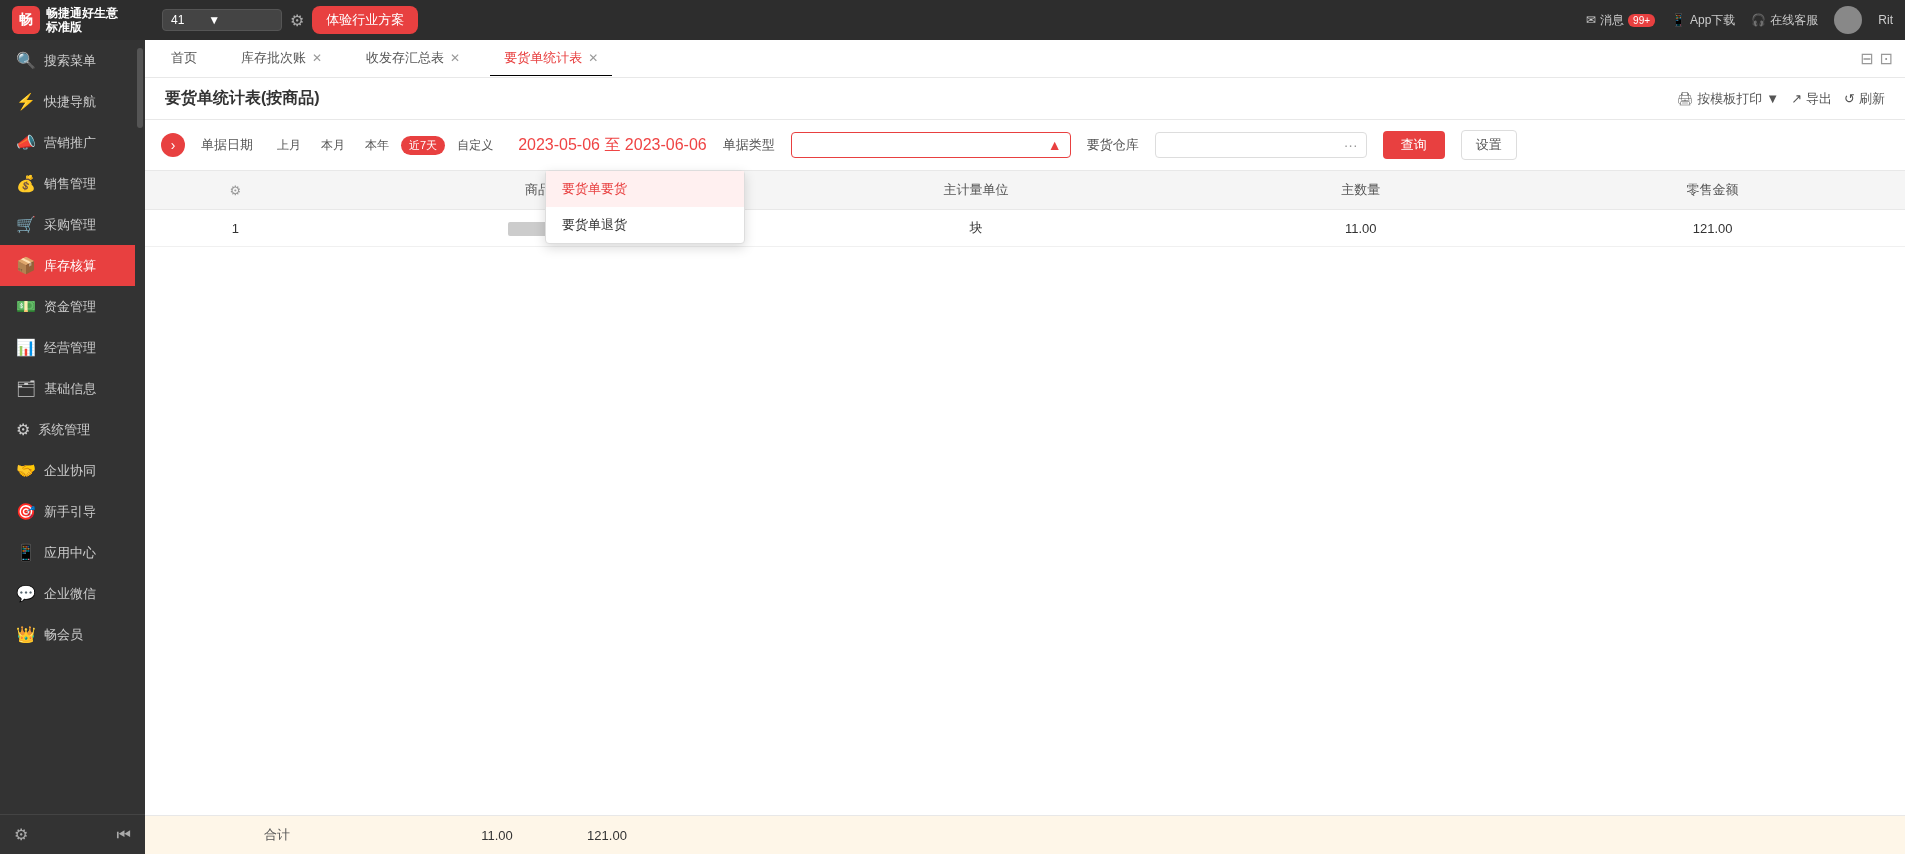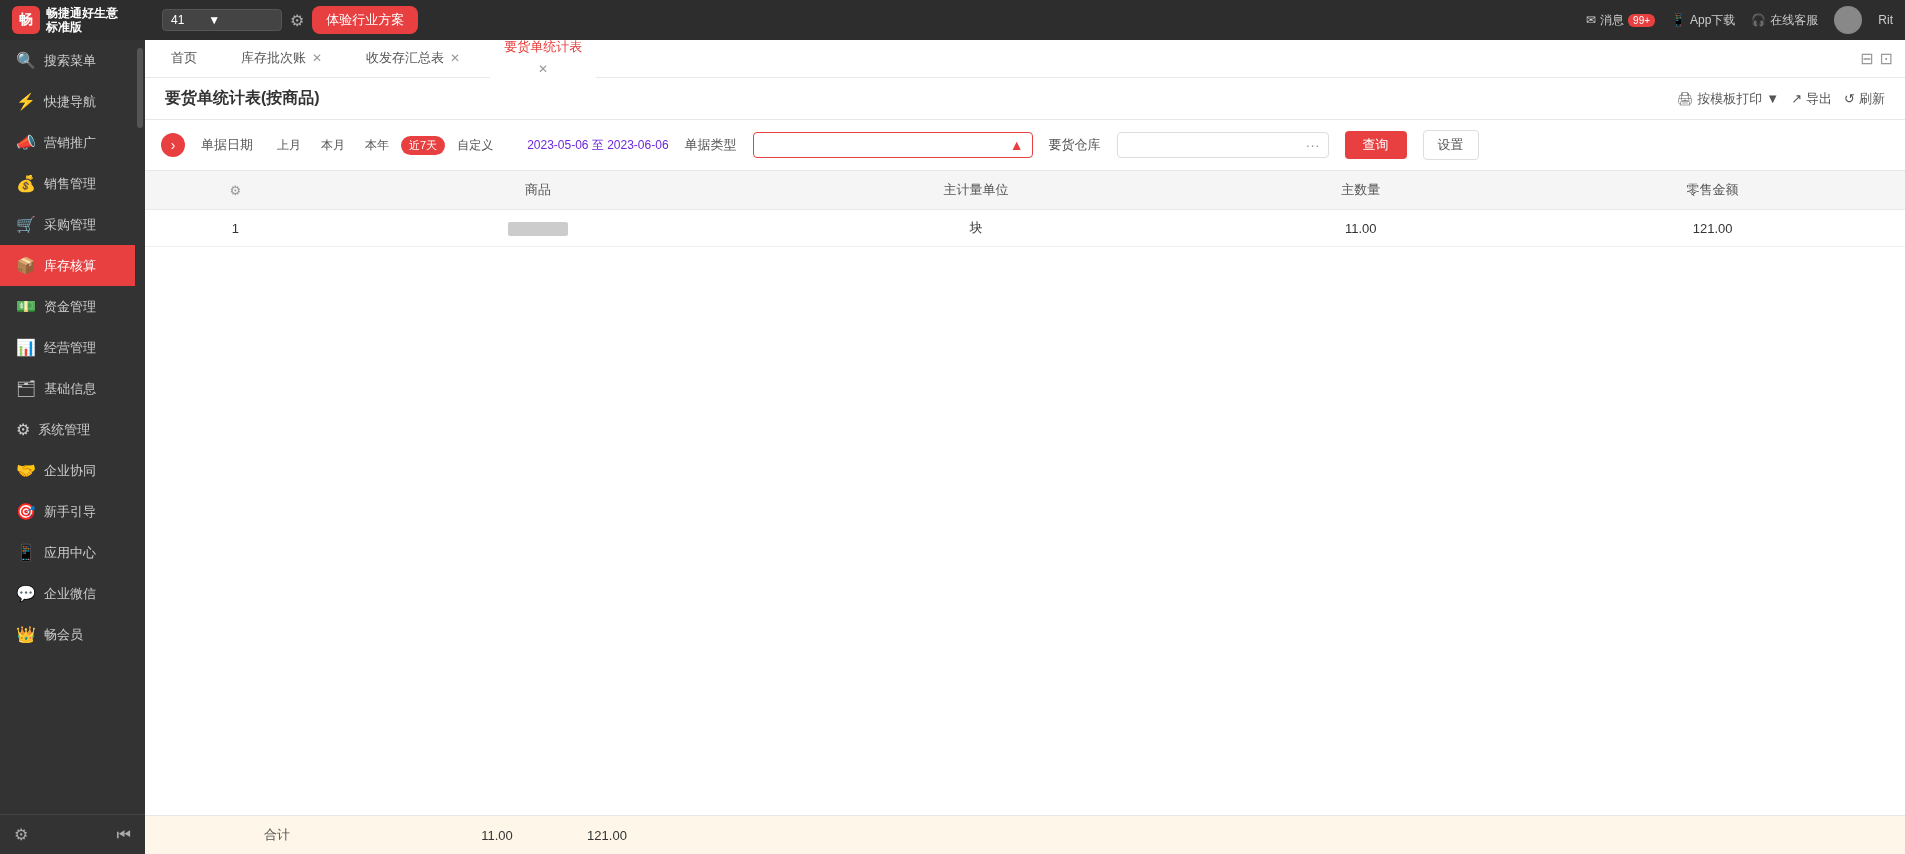--- a/index.html
+++ b/index.html
@@ -29,42 +29,42 @@
     .sidebar-item-icon { font-size: 16px; flex-shrink: 0; }
     .sidebar-footer { margin-top: auto; display: flex; align-items: center; justify-content: space-between; padding: 10px 14px; border-top: 1px solid #444; }
     .sidebar-footer-icon { color: #aaa; cursor: pointer; font-size: 16px; }
 
     
     .content-area { flex: 1; display: flex; flex-direction: column; overflow: hidden; }
 
     
     .tabbar { background: #fff; border-bottom: 1px solid #e8e8e8; display: flex; align-items: center; padding: 0 12px; height: 38px; flex-shrink: 0; gap: 16px; }
     .tab { padding: 8px 14px; font-size: 13px; color: #555; cursor: pointer; border-bottom: 2px solid transparent; display: flex; align-items: center; gap: 6px; white-space: nowrap; }
-    .tab.active { color: #e84040; border-bottom: 4px solid #000000; background: #fff; flex-direction: column; }
+    .tab.active { color: #e84040; border-bottom: 1px solid #000000; background: #fff; }
     .tab-close { color: #999; font-size: 12px; cursor: pointer; }
     .tabbar-actions { margin-left: auto; display: flex; align-items: center; gap: 6px; }
     .tabbar-action-btn { color: #999; cursor: pointer; font-size: 16px; }
 
     
     .page-content { flex: 1; overflow: auto; background: #f5f5f5; display: flex; flex-direction: column; }
 
     
     .page-header { background: #fff; padding: 10px 20px; display: flex; align-items: center; justify-content: space-between; border-bottom: 1px solid #e8e8e8; flex-shrink: 0; }
     .page-title { font-size: 16px; font-weight: bold; color: #333; }
     .page-header-actions { display: flex; align-items: center; gap: 12px; }
     .header-action-btn { display: flex; align-items: center; gap: 4px; color: #555; font-size: 13px; cursor: pointer; }
 
     
     .filter-bar { background: #fff; padding: 10px 16px; border-bottom: 1px solid #e8e8e8; flex-shrink: 0; position: relative; }
     .filter-row { display: flex; align-items: center; gap: 16px; flex-wrap: wrap; }
     .filter-label { color: #555; font-size: 13px; white-space: nowrap; }
     .date-quick-btns { display: flex; align-items: center; gap: 4px; }
     .date-quick-btn { padding: 3px 8px; font-size: 12px; color: #555; cursor: pointer; border-radius: 3px; }
     .date-quick-btn.active-btn { background: #e84040; color: #fff; border-radius: 10px; padding: 2px 8px; font-size: 11px; }
-    .date-range-display { font-size: 12px; color: #6d28d9; margin-left: 10px; }
+    .date-range-display { font-size: 16px; color: #ef4444; margin-left: 1px; }
     .filter-type-selector { display: flex; align-items: center; border: 1px solid #e84040; border-radius: 4px; padding: 4px 8px; min-width: 280px; position: relative; cursor: pointer; }
     .filter-type-input { flex: 1; border: none; outline: none; font-size: 13px; color: #333; }
     .filter-type-arrow { color: #e84040; cursor: pointer; font-size: 14px; }
     .warehouse-selector { display: flex; align-items: center; border: 1px solid #ddd; border-radius: 4px; padding: 4px 8px; min-width: 200px; }
     .warehouse-input { flex: 1; border: none; outline: none; font-size: 13px; color: #ccc; }
     .warehouse-more { color: #999; cursor: pointer; font-size: 14px; margin-left: 4px; }
     .query-btn { background: #e84040; color: white; border: none; border-radius: 4px; padding: 5px 18px; font-size: 13px; cursor: pointer; }
     .settings-btn { background: white; color: #555; border: 1px solid #ddd; border-radius: 4px; padding: 5px 14px; font-size: 13px; cursor: pointer; }
 
     
@@ -269,20 +269,24 @@
           <span class="filter-label">要货仓库</span>
           <div class="warehouse-selector">
             <input class="warehouse-input" type="text" placeholder="" style="">
             <span class="warehouse-more">···</span>
           </div>
 
           <button class="query-btn">查询</button>
           <button class="settings-btn">设置</button>
         </div>
 
+        <div class="dropdown-overlay">
+          <div class="dropdown-item selected">要货单要货</div>
+          <div class="dropdown-item">要货单退货</div>
+        </div>
       </div>
 
       <div class="table-container">
         <table>
           <thead>
             <tr>
               <th><span class="settings-col">⚙</span></th>
               <th>商品</th>
               <th>主计量单位</th>
               <th>主数量</th>

